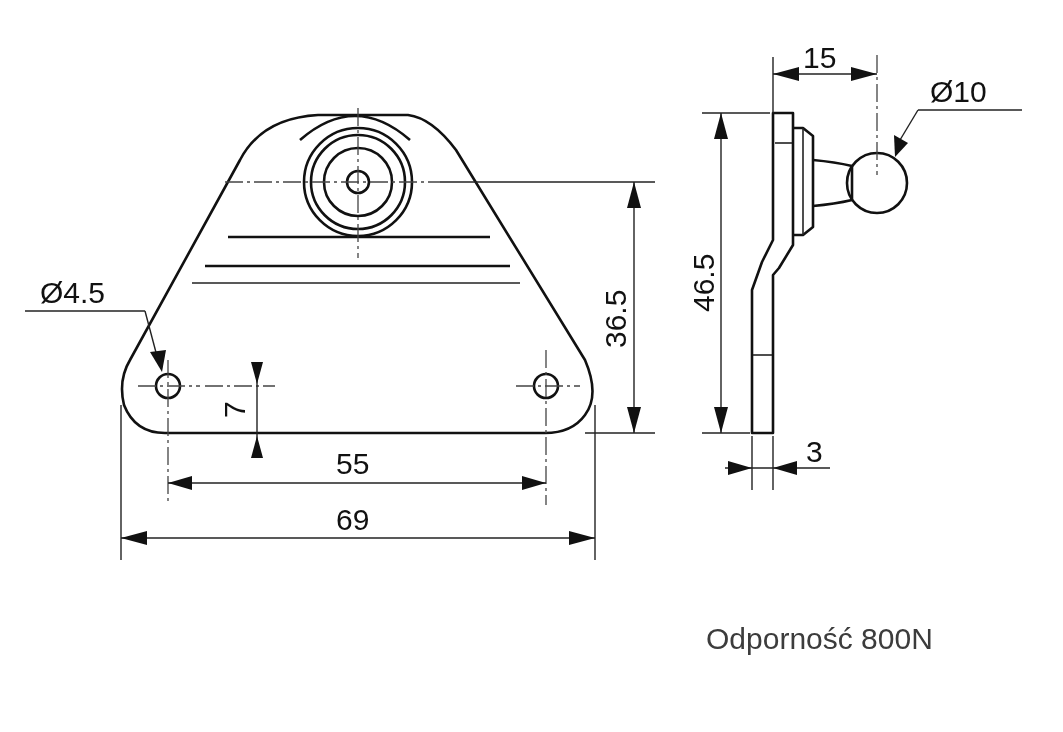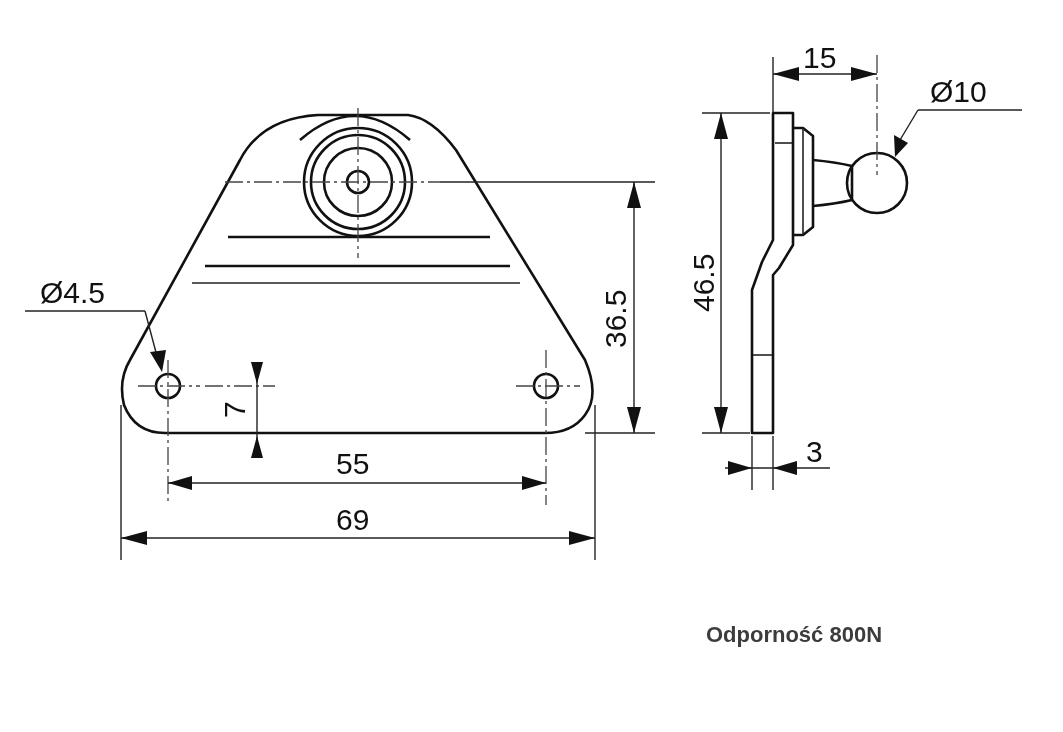--- a/index.html
+++ b/index.html
@@ -6,22 +6,22 @@
     body { width: 1063px; height: 732px; position: relative; overflow: hidden; }
     svg { position: absolute; left: 0; top: 0; }
     .part { fill: none; stroke: #111; stroke-width: 2.6; stroke-linejoin: round; }
     .thin { fill: none; stroke: #222; stroke-width: 1.6; }
     .center { fill: none; stroke: #444; stroke-width: 1.3; stroke-dasharray: 18 4 3 4; }
     .dim { fill: none; stroke: #222; stroke-width: 1.4; }
     .arrow { fill: #111; stroke: none; }
     .dimtext { font-family: "Liberation Sans", sans-serif; font-size: 30px; fill: #111; }
     .caption {
       position: absolute; left: 706px; top: 622px;
-      font-family: "Liberation Sans", sans-serif; font-weight: bold;
-      font-size: 22px; color: #3c3c3c; white-space: nowrap;
+      font-family: "Liberation Sans", sans-serif; font-weight: normal;
+      font-size: 30px; color: #3c3c3c; white-space: nowrap;
     }
   </style>
 </head>
 <body>
 
 <svg width="1063" height="732" viewBox="0 0 1063 732">
 
   <g>
 
     <path class="part" d="M 240 160 Q 262 118 318 115 L 408 115 Q 432 118 456 150

